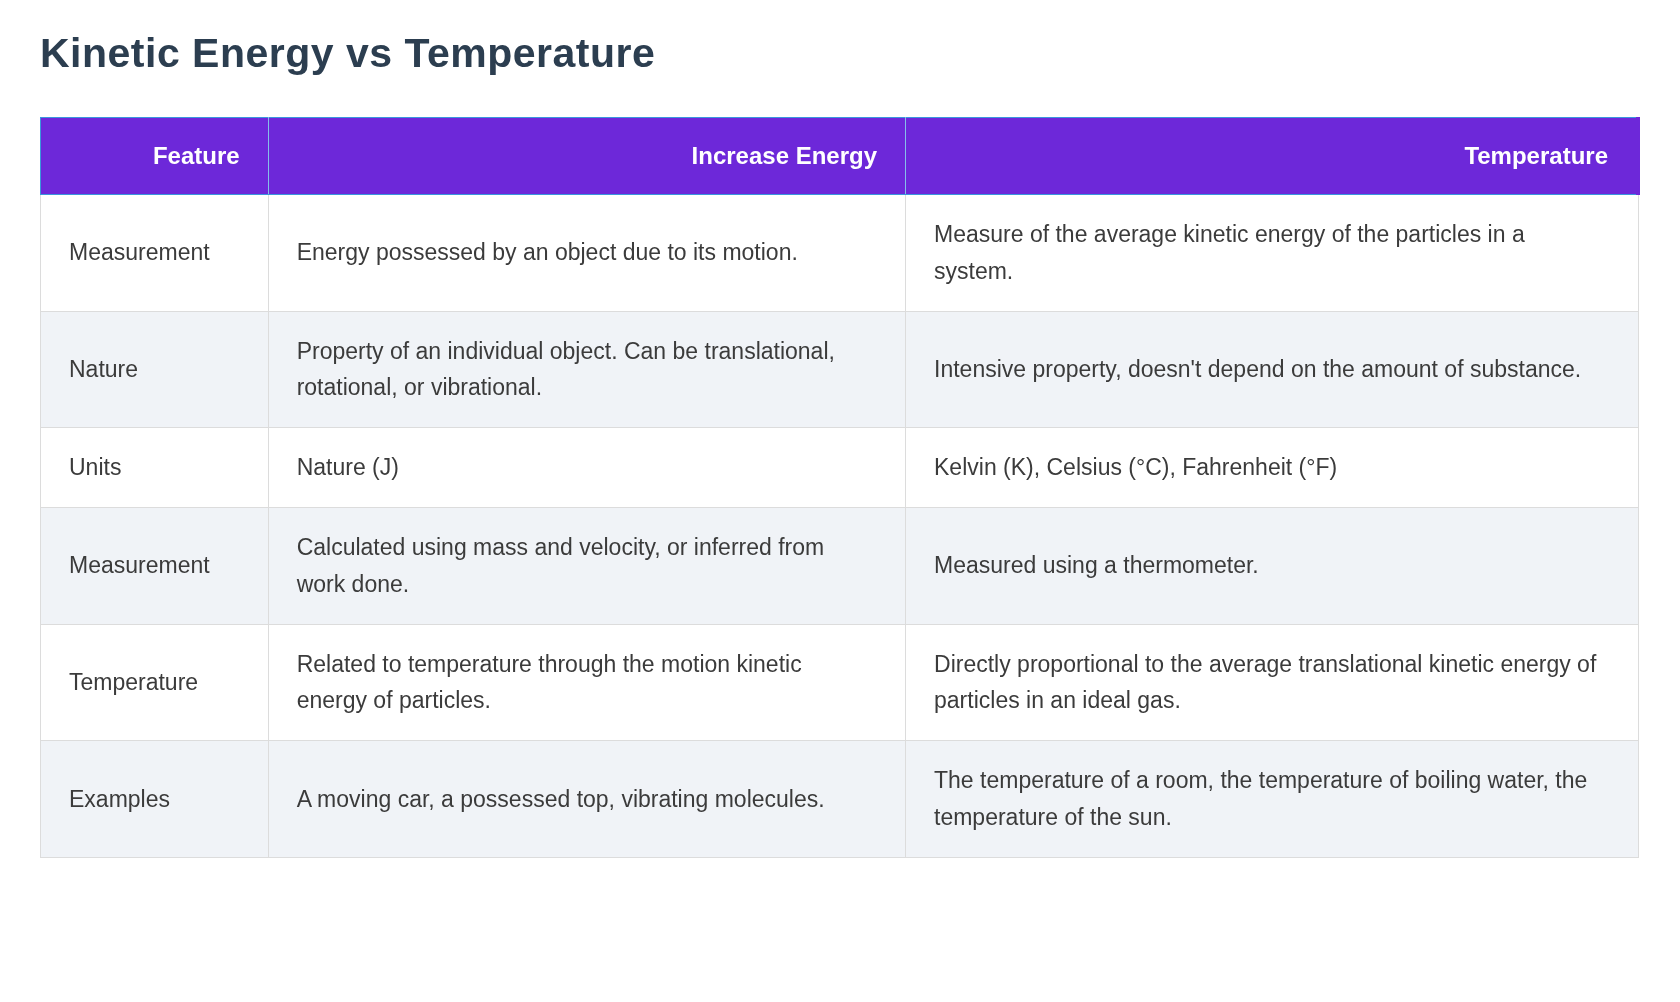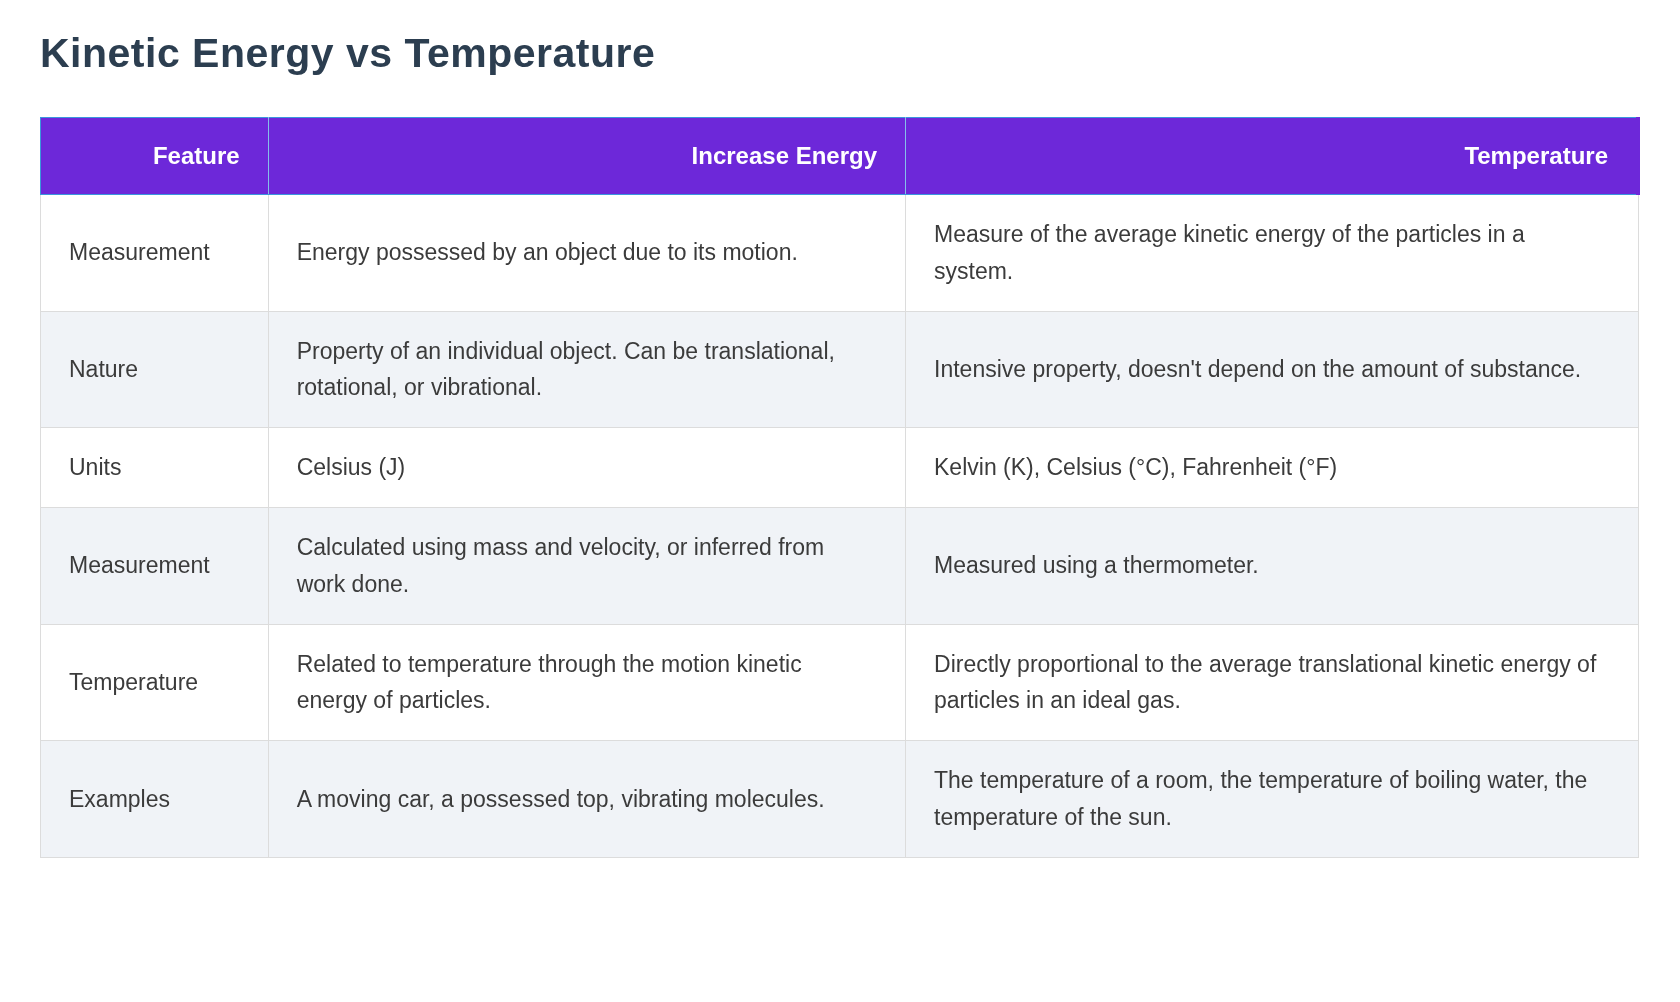--- a/index.html
+++ b/index.html
@@ -82,21 +82,21 @@
         <td>Energy possessed by an object due to its motion.</td>
         <td>Measure of the average kinetic energy of the particles in a system.</td>
       </tr>
       <tr>
         <td>Nature</td>
         <td>Property of an individual object. Can be translational, rotational, or vibrational.</td>
         <td>Intensive property, doesn't depend on the amount of substance.</td>
       </tr>
       <tr>
         <td>Units</td>
-        <td>Celsius (J)</td>
+        <td>Nature (J)</td>
         <td>Kelvin (K), Celsius (°C), Fahrenheit (°F)</td>
       </tr>
       <tr>
         <td>Measurement</td>
         <td>Calculated using mass and velocity, or inferred from work done.</td>
         <td>Measured using a thermometer.</td>
       </tr>
       <tr>
         <td>Temperature</td>
         <td>Related to temperature through the motion kinetic energy of particles.</td>

